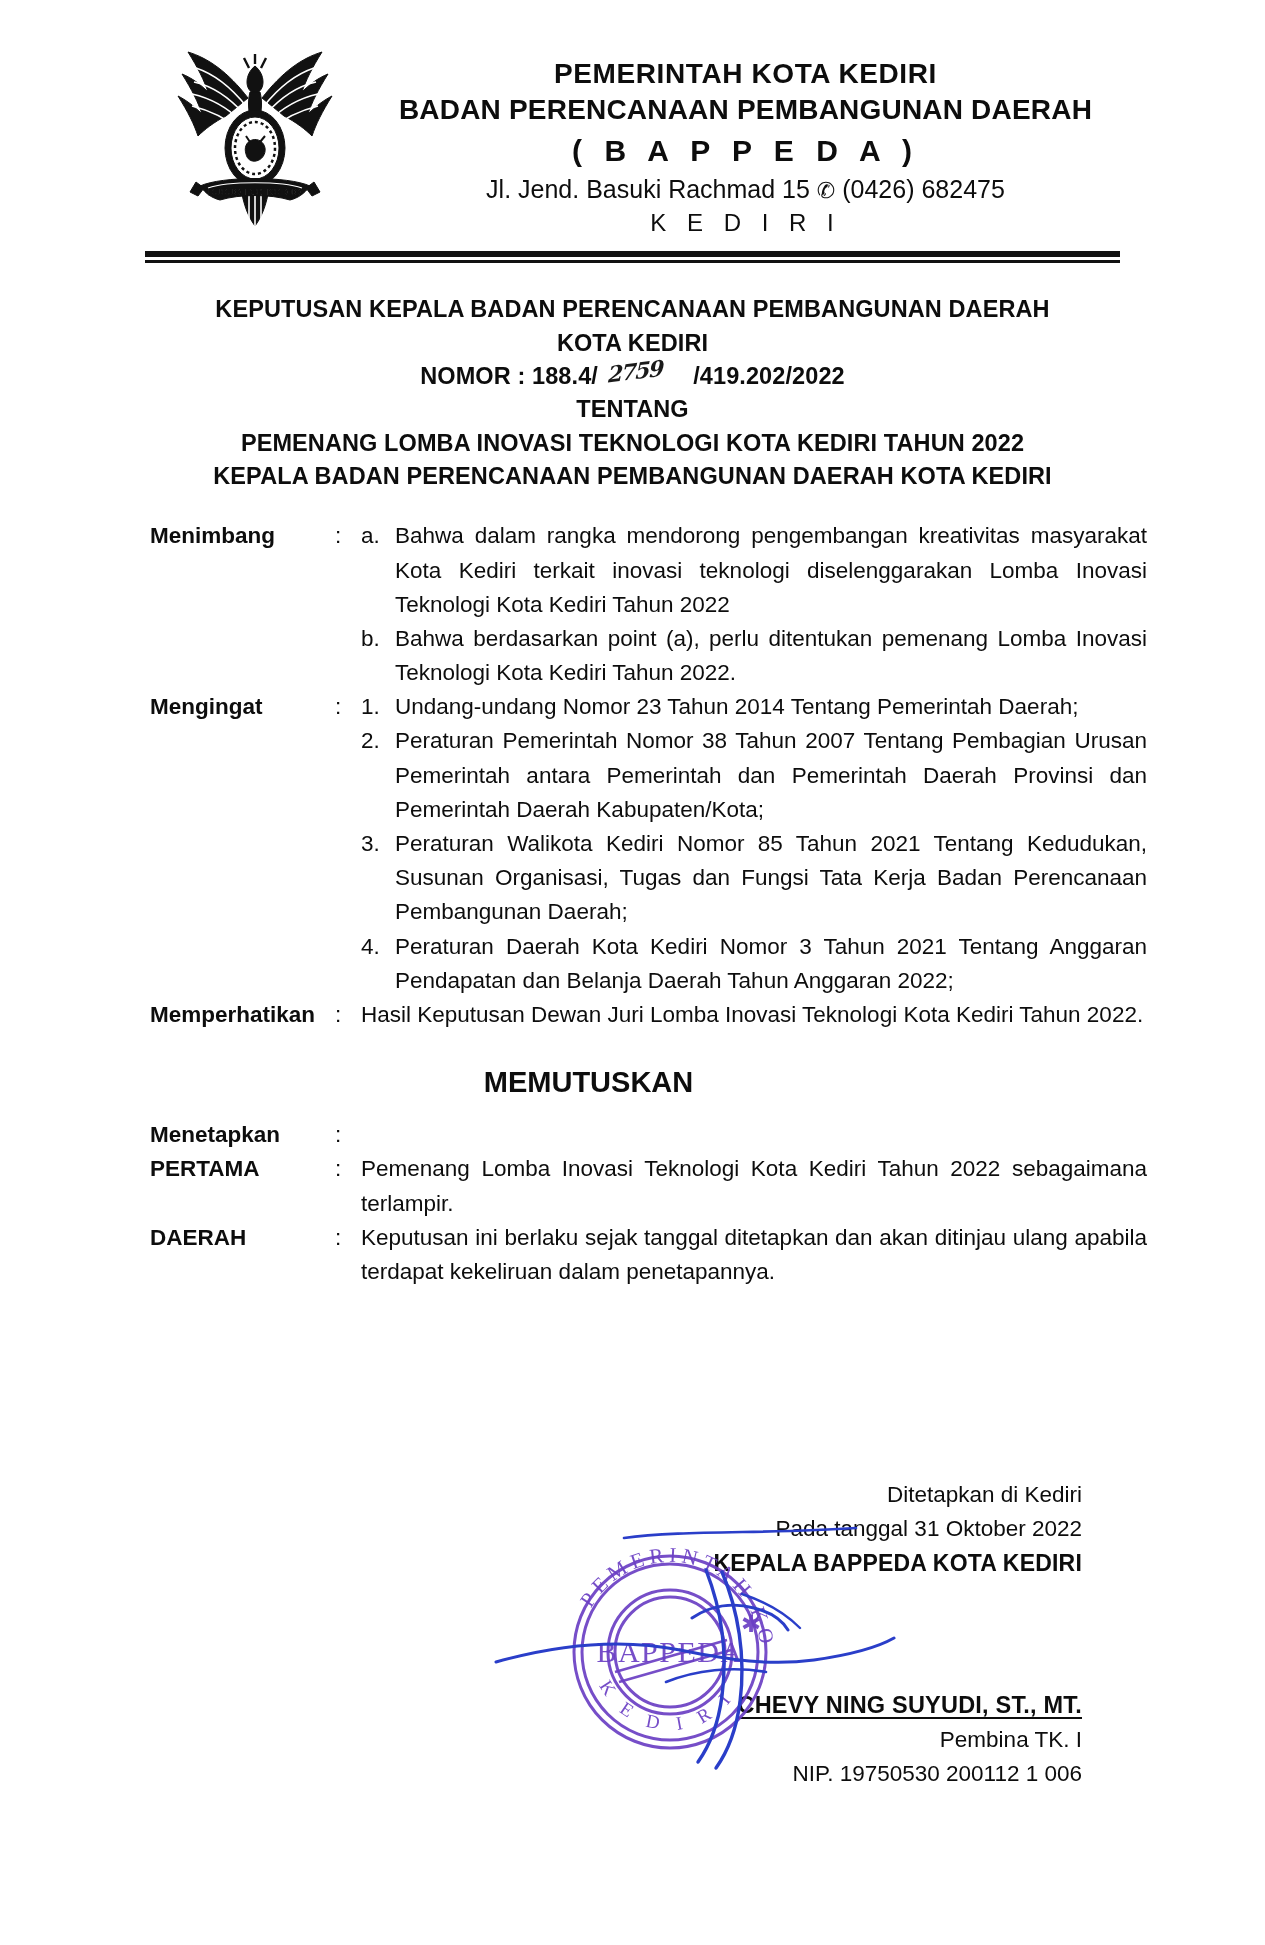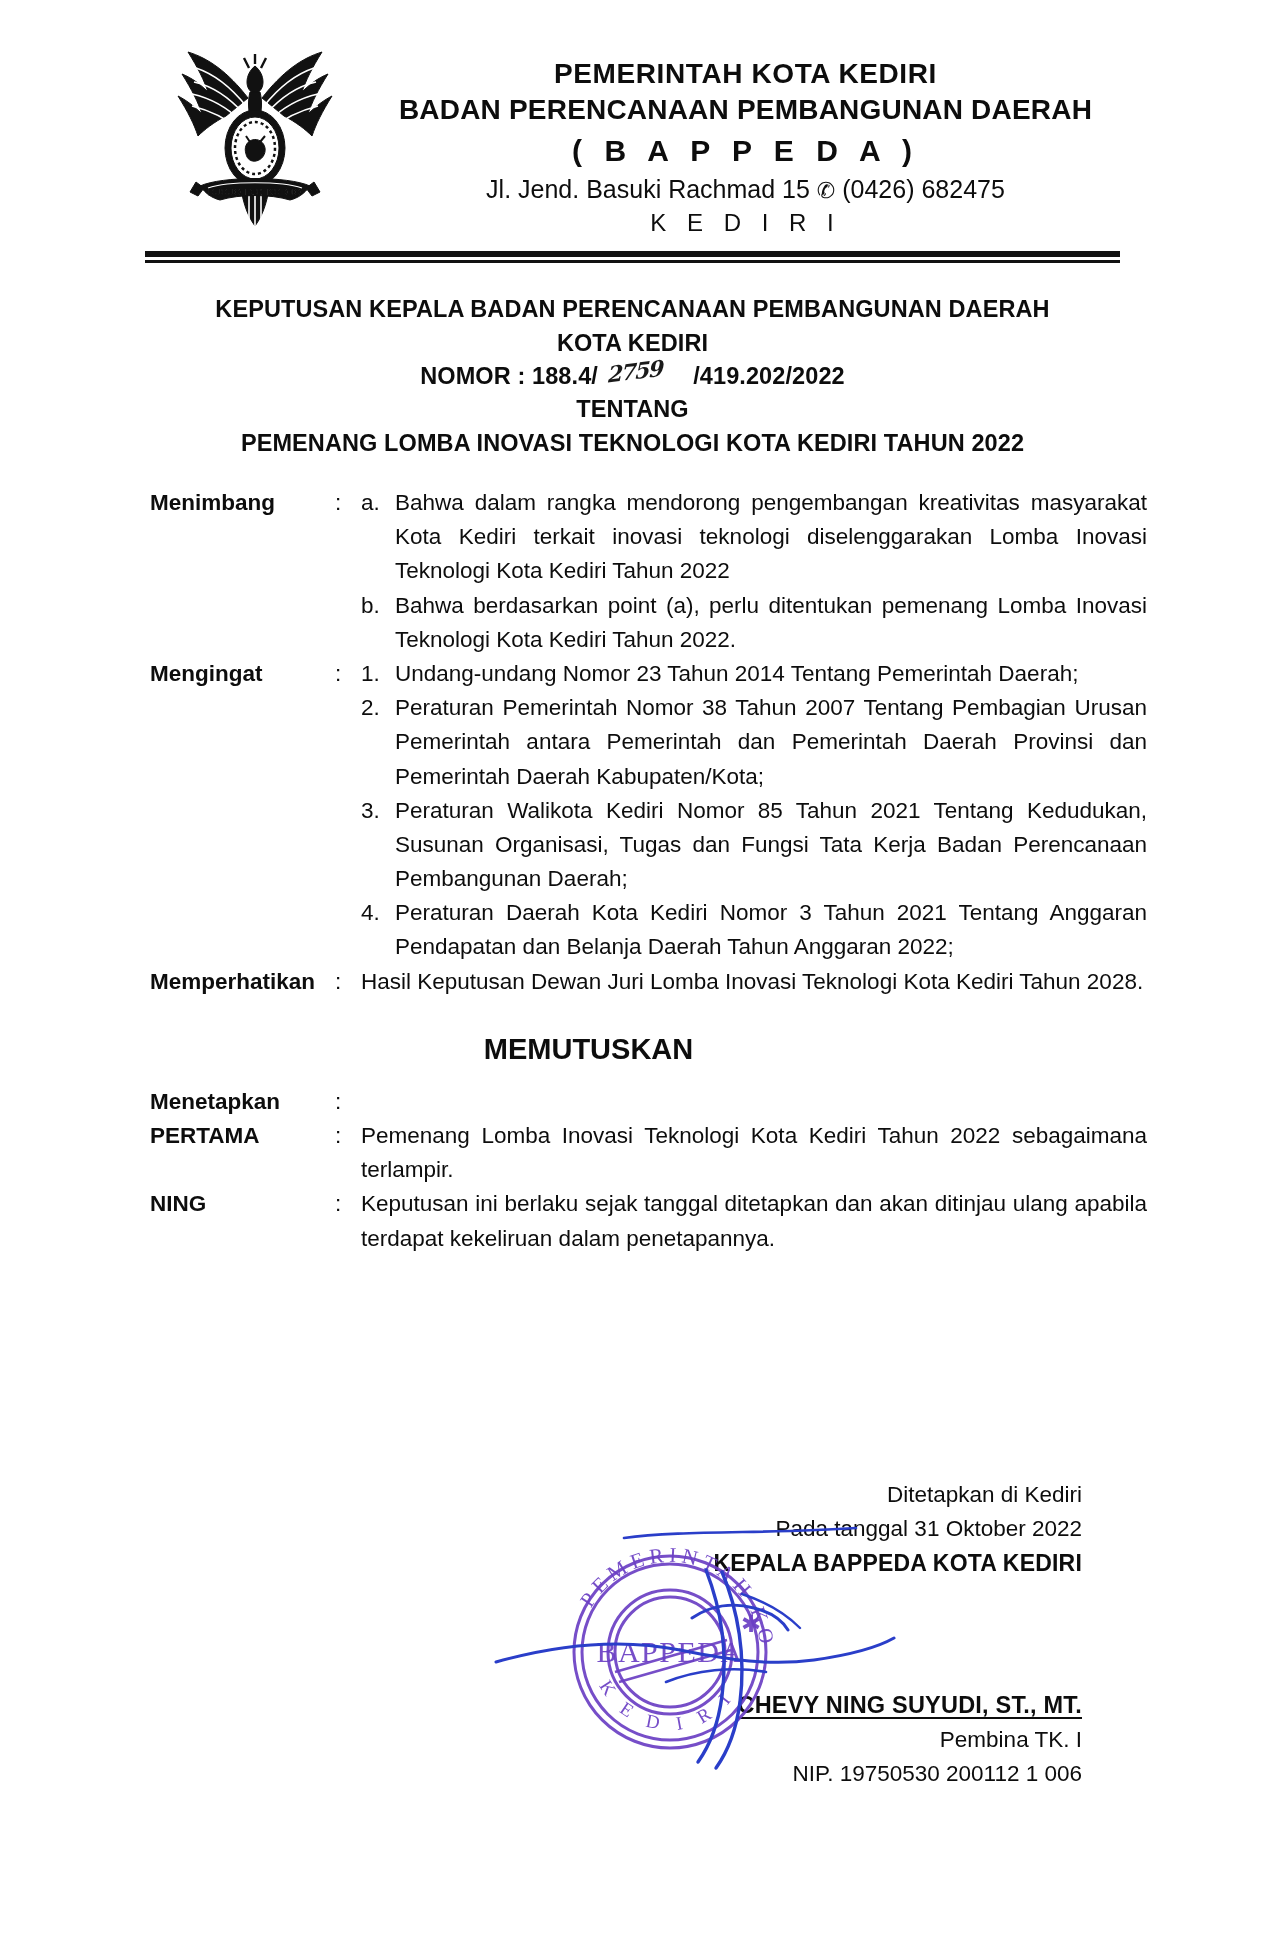--- a/index.html
+++ b/index.html
@@ -300,20 +300,21 @@
   <div class="title-block">
     <div class="ln">KEPUTUSAN KEPALA BADAN PERENCANAAN PEMBANGUNAN DAERAH</div>
     <div class="ln">KOTA KEDIRI</div>
     <div class="ln nomor-line">
       <span>NOMOR : 188.4/</span>
       <span class="handwritten-no">2759</span>
       <span>/419.202/2022</span>
     </div>
     <div class="ln">TENTANG</div>
     <div class="ln">PEMENANG LOMBA INOVASI TEKNOLOGI KOTA KEDIRI TAHUN 2022</div>
+    <div class="ln">KEPALA BADAN PERENCANAAN PEMBANGUNAN DAERAH KOTA KEDIRI</div>
   </div>
 
   <div class="body-area">
 
     <div class="clause">
       <div class="clause-label">Menimbang</div>
       <div class="clause-colon">:</div>
       <div class="clause-body">
         <div class="item">
           <div class="item-marker">a.</div>
@@ -345,41 +346,41 @@
         <div class="item">
           <div class="item-marker">4.</div>
           <div class="item-text">Peraturan Daerah Kota Kediri Nomor 3 Tahun 2021 Tentang Anggaran Pendapatan dan Belanja Daerah Tahun Anggaran 2022;</div>
         </div>
       </div>
     </div>
 
     <div class="clause">
       <div class="clause-label">Memperhatikan</div>
       <div class="clause-colon">:</div>
-      <div class="clause-body plain-text">Hasil Keputusan Dewan Juri Lomba Inovasi Teknologi Kota Kediri Tahun 2028.</div>
+      <div class="clause-body plain-text">Hasil Keputusan Dewan Juri Lomba Inovasi Teknologi Kota Kediri Tahun 2022.</div>
     </div>
 
     <div class="memutuskan">MEMUTUSKAN</div>
 
     <div class="spacer-sm"></div>
 
     <div class="clause">
       <div class="clause-label">Menetapkan</div>
       <div class="clause-colon">:</div>
       <div class="clause-body"></div>
     </div>
 
     <div class="clause">
       <div class="clause-label">PERTAMA</div>
       <div class="clause-colon">:</div>
       <div class="clause-body plain-text">Pemenang Lomba Inovasi Teknologi Kota Kediri Tahun 2022 sebagaimana terlampir.</div>
     </div>
 
     <div class="clause">
-      <div class="clause-label">NING</div>
+      <div class="clause-label">DAERAH</div>
       <div class="clause-colon">:</div>
       <div class="clause-body plain-text">Keputusan ini berlaku sejak tanggal ditetapkan dan akan ditinjau ulang apabila terdapat kekeliruan dalam penetapannya.</div>
     </div>
   </div>
 
   <div class="sign-area">
     <div>Ditetapkan di Kediri</div>
     <div>Pada tanggal 31 Oktober 2022</div>
     <div class="sign-line-bold">KEPALA BAPPEDA KOTA KEDIRI</div>
     <div class="sign-name">CHEVY NING SUYUDI, ST., MT.</div>

